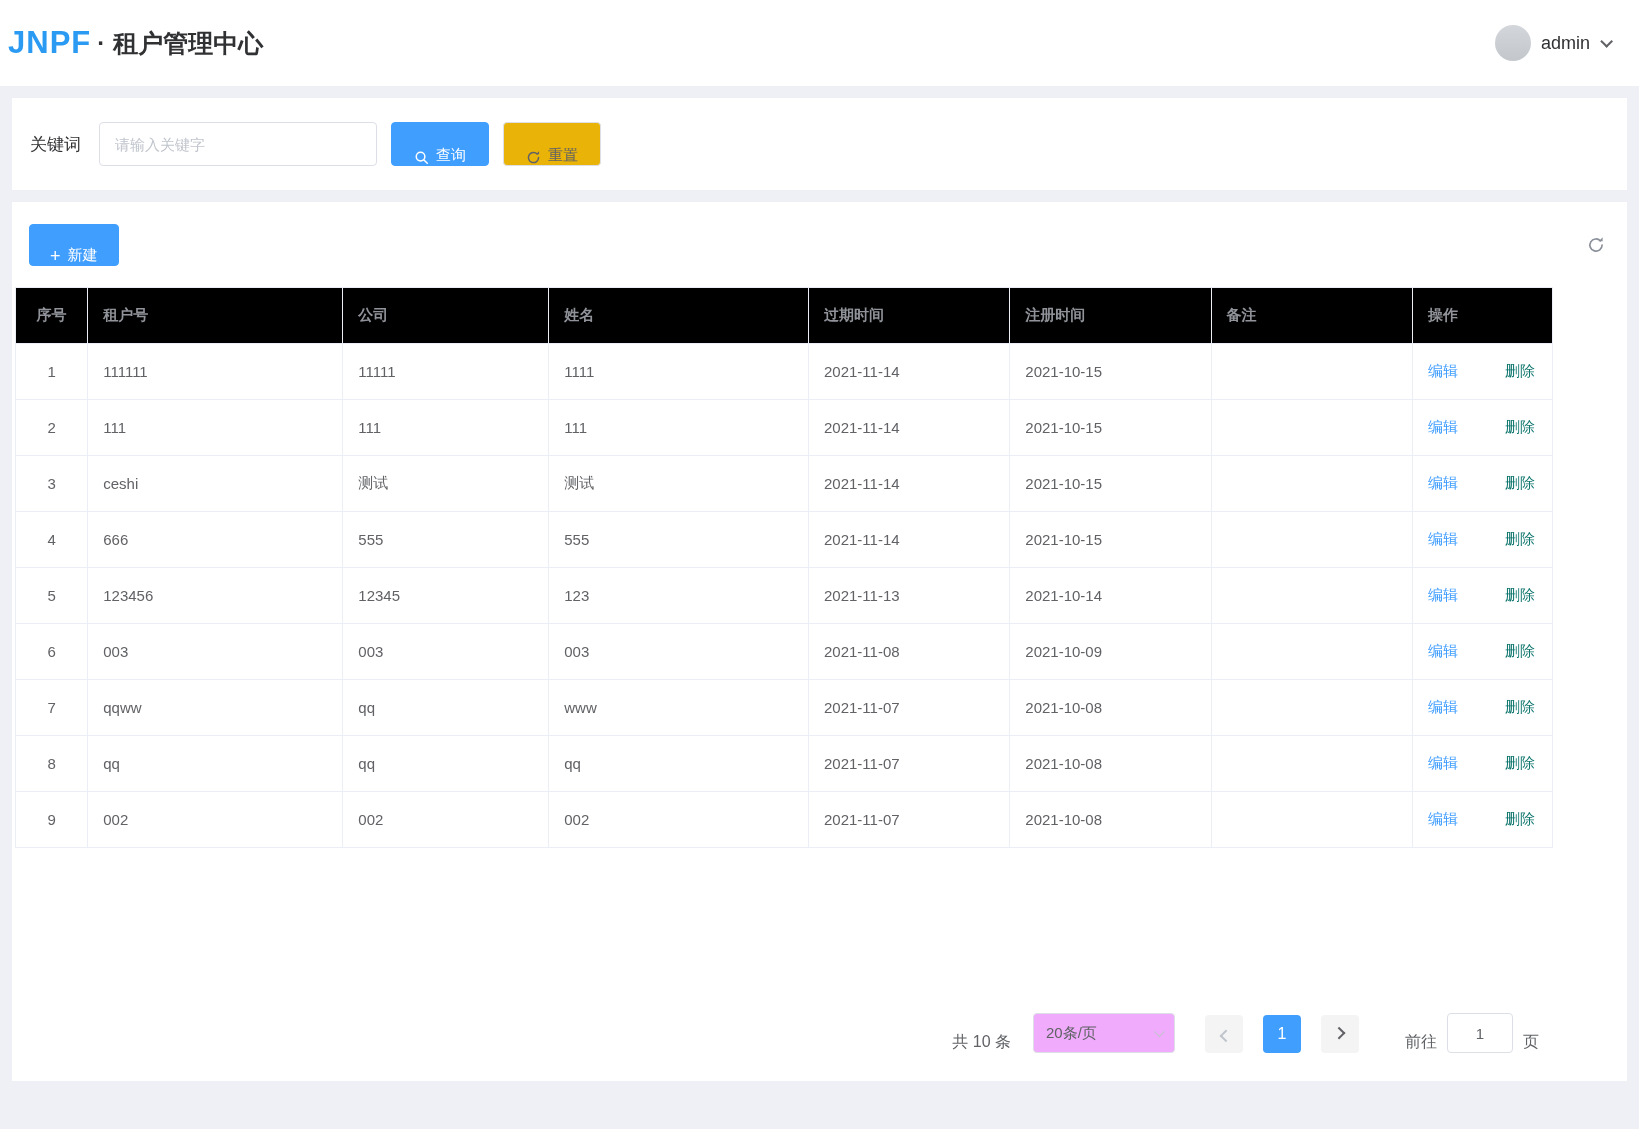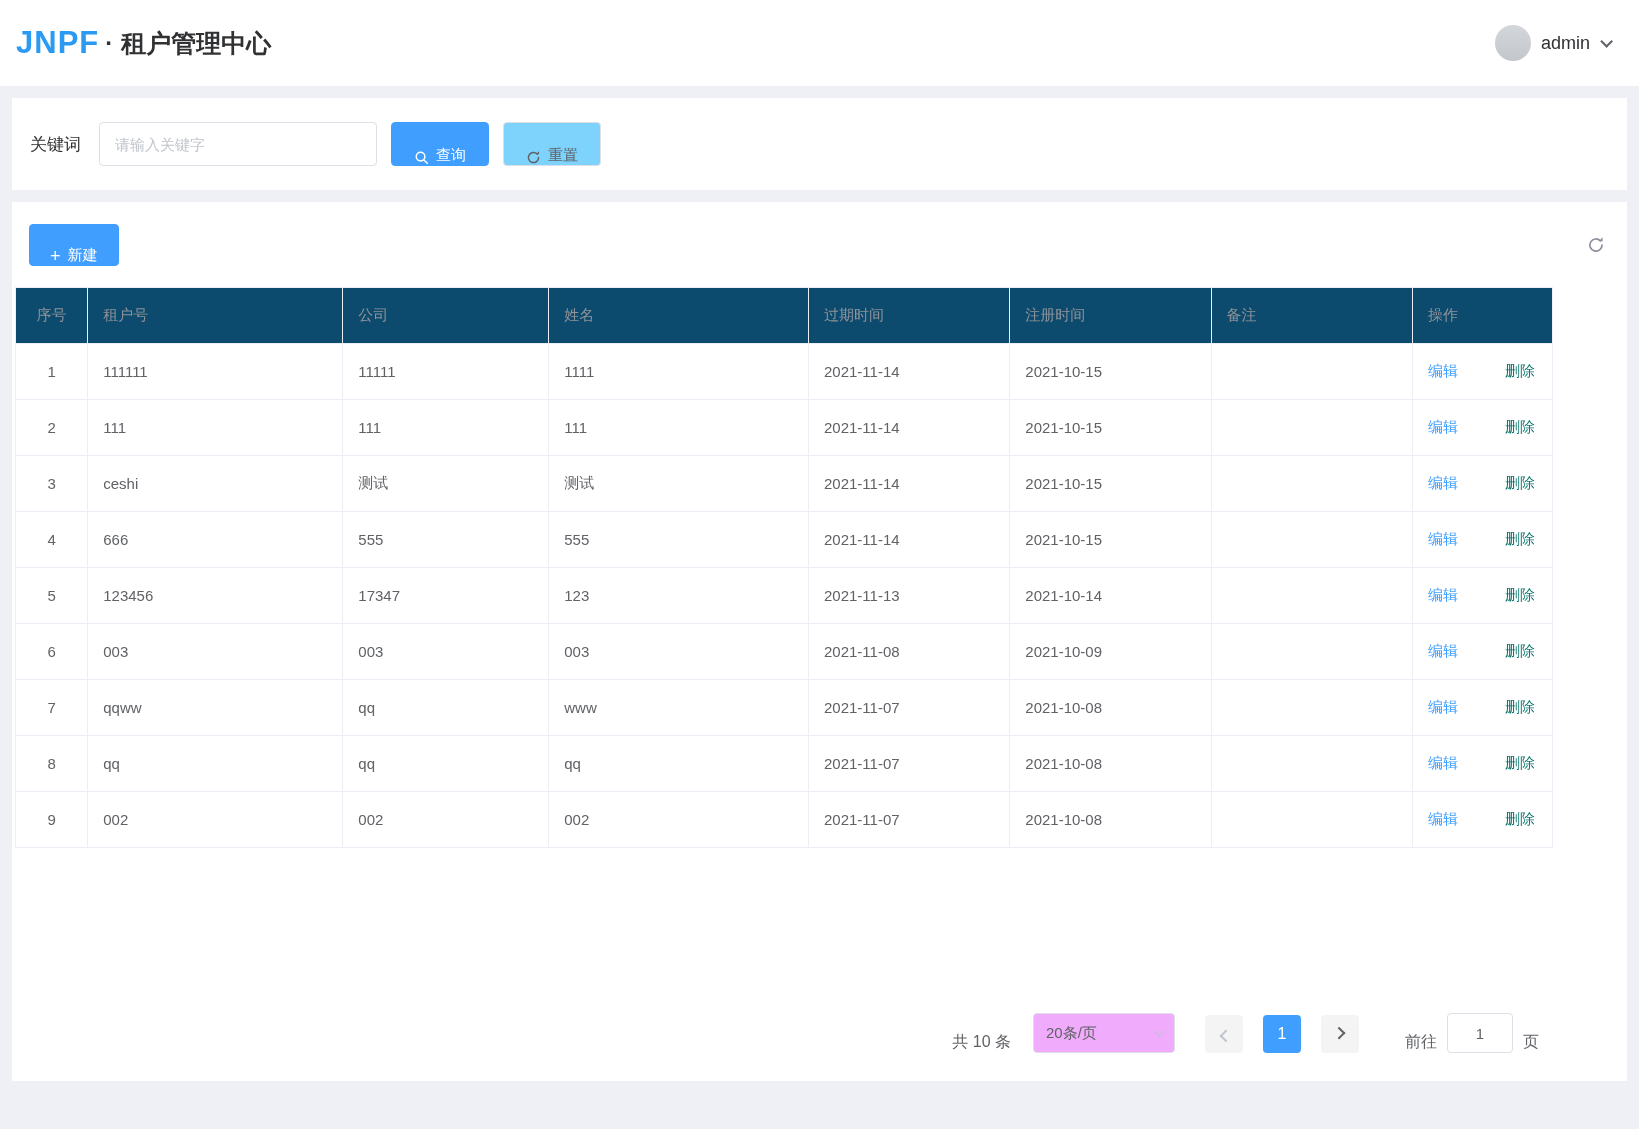--- a/index.html
+++ b/index.html
@@ -10,21 +10,21 @@
     color: #606266;
   }
 
   
   .app-header {
     height: 86px;
     background: #ffffff;
     display: flex;
     align-items: center;
     justify-content: space-between;
-    padding: 0 30px 0 16px;
+    padding: 0 30px 0 8px;
   }
   .logo-area { display: flex; align-items: center; }
   .logo {
     font-size: 31px;
     font-weight: 800;
     color: #2b9af3;
     letter-spacing: 1px;
   }
   .logo-sep { font-size: 24px; font-weight: 700; color: #303133; margin: 0 8px 0 6px; }
   .app-title { font-size: 25px; font-weight: 700; color: #303133; }
@@ -59,21 +59,21 @@
   }
   .keyword-input::placeholder { color: #c0c4cc; }
   .btn {
     height: 44px; padding: 0 22px;
     border-radius: 4px; font-size: 15px;
     display: inline-flex; align-items: flex-end; gap: 7px;
     cursor: pointer; border: 1px solid transparent;
     font-family: "Liberation Sans", sans-serif;
   }
   .btn.primary { background: #409EFF; border-color: #409EFF; color: #fff; }
-  .btn.plain { background: #7dd3fc; border-color: #dcdfe6; color: #606266; }
+  .btn.plain { background: #eab308; border-color: #dcdfe6; color: #606266; }
   .btn-query { margin-left: 14px; }
   .btn-reset { margin-left: 14px; }
 
   
   .main-card {
     margin: 0 12px;
     background: #ffffff;
     height: 879px;
     position: relative;
   }
@@ -94,23 +94,23 @@
   }
   th, td {
     border: 1px solid #ebeef5;
     height: 56px;
     padding: 0 15px;
     font-size: 15px;
     text-align: left;
     overflow: hidden; white-space: nowrap;
   }
   th {
-    background: #0c4a6e;
+    background: #000000;
     color: #909399;
-    font-weight: 400;
+    font-weight: 700;
   }
   td { color: #606266; }
   .col-index { text-align: center; padding: 0 4px; }
   .link { text-decoration: none; font-size: 15px; margin-right: 16px; cursor: pointer; }
   .link.edit { color: #409EFF; }
   .link.delete { color: #0f766e; margin-right: 0; margin-left: 31px; }
 
   
   .pagination {
     position: absolute;
@@ -270,21 +270,21 @@
             <td>555</td>
             <td>555</td>
             <td>2021-11-14</td>
             <td>2021-10-15</td>
             <td></td>
             <td><a class="link edit">编辑</a><a class="link delete">删除</a></td>
           </tr>
           <tr>
             <td class="col-index">5</td>
             <td>123456</td>
-            <td>17347</td>
+            <td>12345</td>
             <td>123</td>
             <td>2021-11-13</td>
             <td>2021-10-14</td>
             <td></td>
             <td><a class="link edit">编辑</a><a class="link delete">删除</a></td>
           </tr>
           <tr>
             <td class="col-index">6</td>
             <td>003</td>
             <td>003</td>

